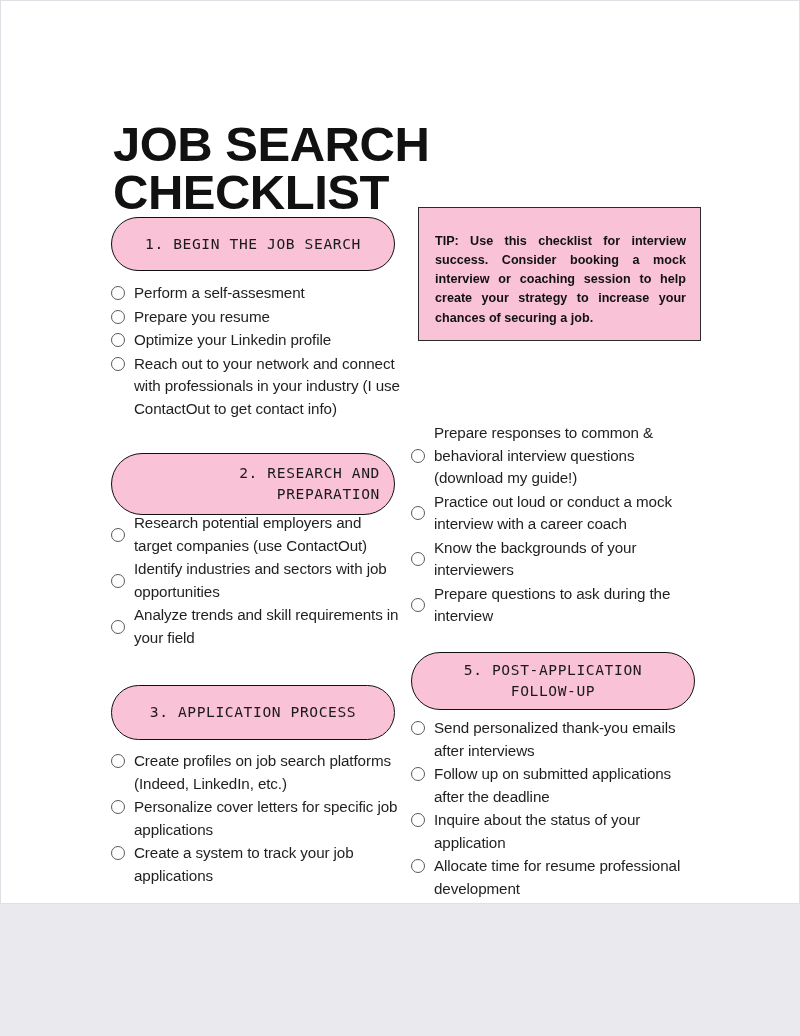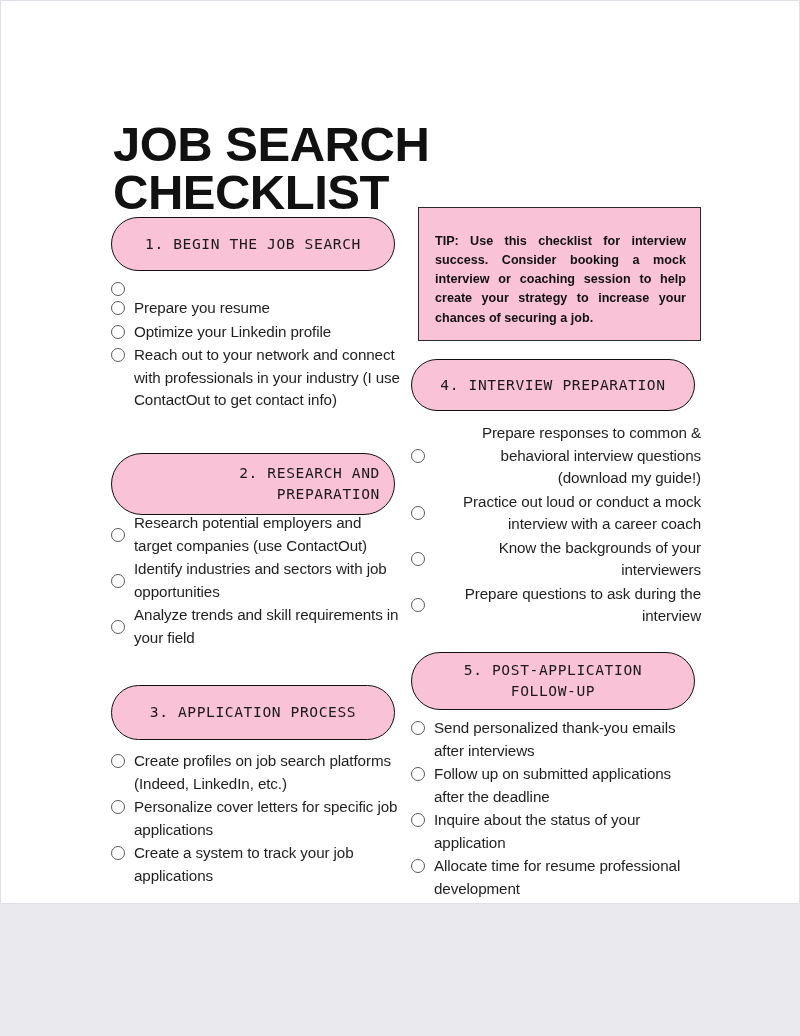--- a/index.html
+++ b/index.html
@@ -140,20 +140,21 @@
   <h1 class="doc-title">JOB SEARCH
 CHECKLIST</h1>
 
   <div class="pill" style="left:110px; top:216px; width:284px; height:54px;">
     <span class="pill-text">1.  BEGIN THE JOB SEARCH</span>
   </div>
 
   <div class="check-list" style="left:110px; top:281px;">
     <div class="check-item v-center">
       <span class="check-circle"></span>
+      <span class="check-label">Perform a self-assesment</span>
     </div>
     <div class="check-item v-center">
       <span class="check-circle"></span>
       <span class="check-label">Prepare you resume</span>
     </div>
     <div class="check-item v-center">
       <span class="check-circle"></span>
       <span class="check-label">Optimize your Linkedin profile</span>
     </div>
     <div class="check-item">
@@ -198,25 +199,22 @@
     <div class="check-item">
       <span class="check-circle"></span>
       <span class="check-label">Personalize cover letters for specific job applications</span>
     </div>
     <div class="check-item">
       <span class="check-circle"></span>
       <span class="check-label">Create a system to track your job applications</span>
     </div>
   </div>
 
-  <div class="pill" style="left:410px; top:358px; width:284px; height:52px;">
-    <span class="pill-text">4. INTERVIEW PREPARATION</span>
-  </div>
-
-  <div class="check-list" style="left:410px; top:421px;text-align:right;">
+
+  <div class="check-list" style="left:410px; top:421px;">
     <div class="check-item v-center">
       <span class="check-circle"></span>
       <span class="check-label">Prepare responses to common &amp; behavioral interview questions (download my guide!)</span>
     </div>
     <div class="check-item v-center">
       <span class="check-circle"></span>
       <span class="check-label">Practice out loud or conduct a mock interview with a career coach</span>
     </div>
     <div class="check-item v-center">
       <span class="check-circle"></span>

